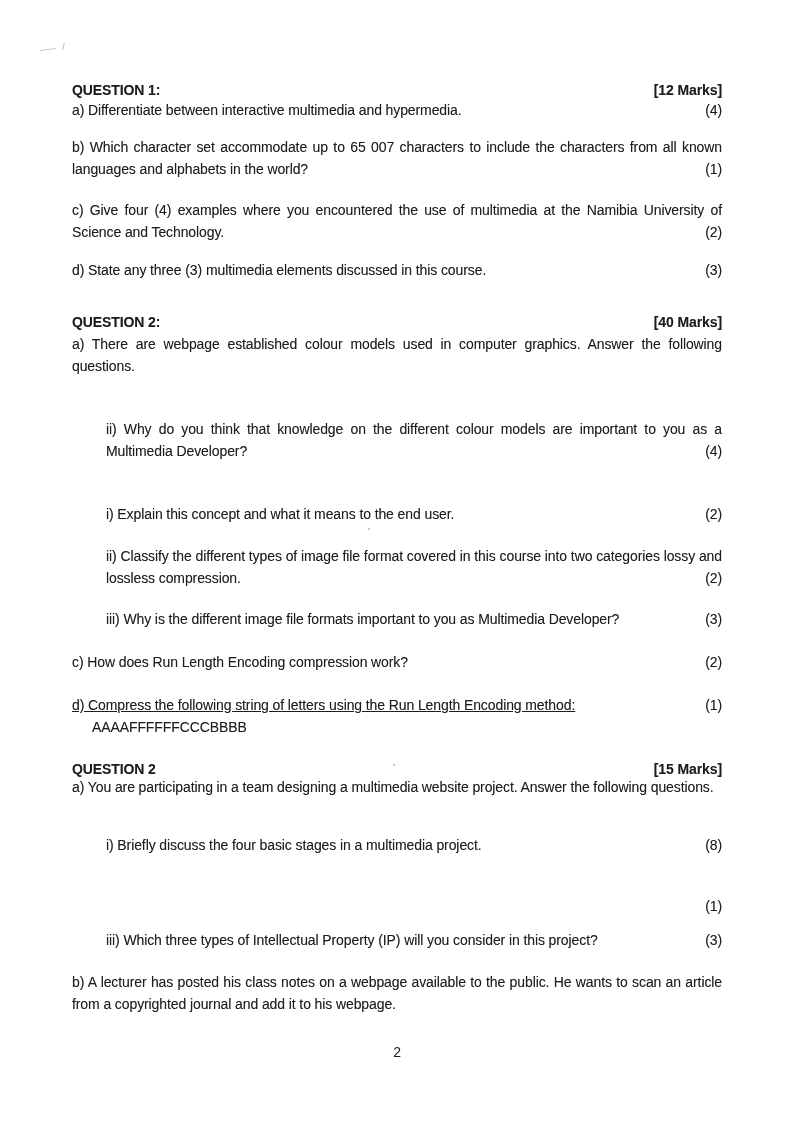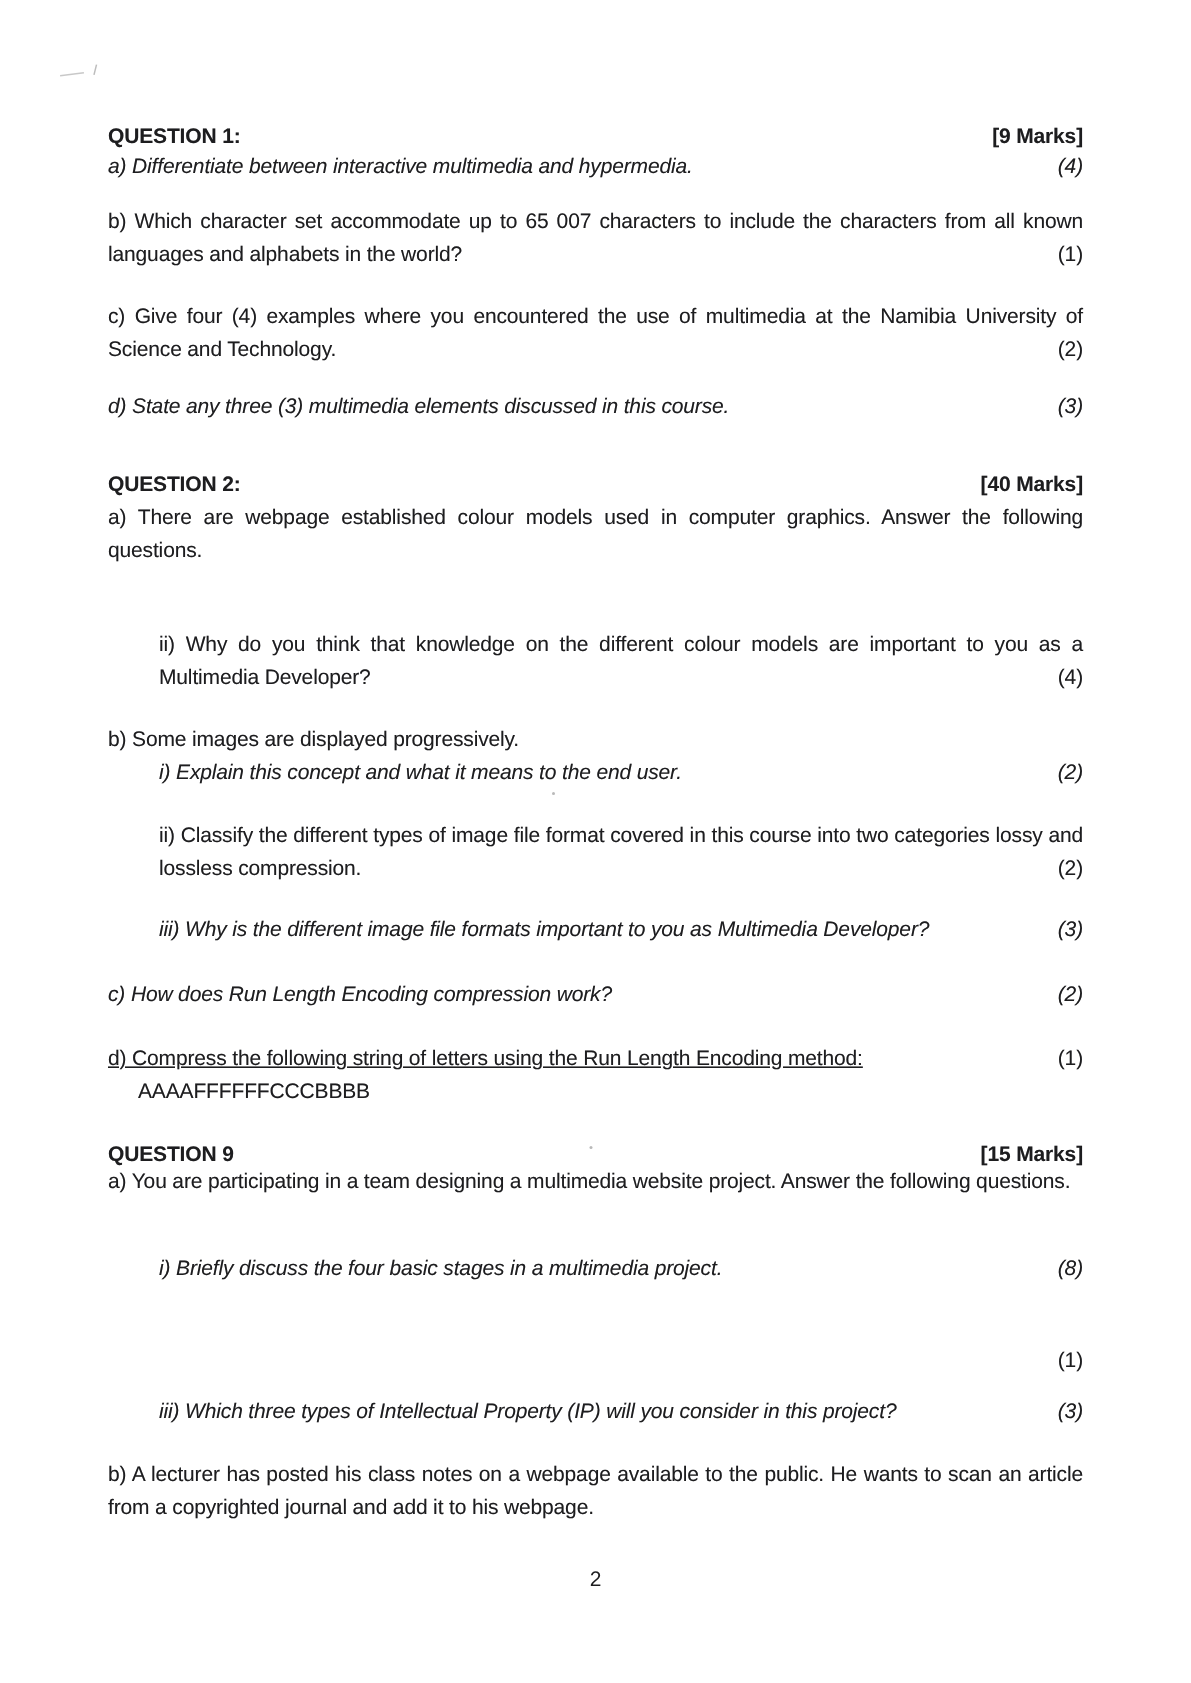--- a/index.html
+++ b/index.html
@@ -29,21 +29,20 @@
   .qheader {
     display: flex;
     justify-content: space-between;
     font-weight: bold;
   }
   .single {
     display: flex;
     justify-content: space-between;
     align-items: flex-end;
     gap: 8px;
-    font-style: italic;
   }
   .single .text { flex: 1 1 auto; }
   .multi { height: 44px; }
   .multi .text { text-align: justify; }
   .multi.nomarks { height: auto; }
   .marks { white-space: nowrap; }
   .multi .marks {
     position: absolute;
     right: 0;
     bottom: 0;
@@ -88,21 +87,21 @@
 
 <div class="page">
 
   <div class="artifact scribble-1"></div>
   <div class="artifact scribble-2"></div>
   <div class="artifact speck speck-1"></div>
   <div class="artifact speck speck-2"></div>
 
   <div class="block qheader" style="top:79px">
     <span>QUESTION 1:</span>
-    <span>[9 Marks]</span>
+    <span>[12 Marks]</span>
   </div>
 
   <div class="block single" style="top:99px">
     <span class="text">a) Differentiate between interactive multimedia and hypermedia.</span>
     <span class="marks">(4)</span>
   </div>
 
   <div class="block multi" style="top:136px">
     <div class="text">b) Which character set accommodate up to 65 007 characters to include the characters from all known languages and alphabets in the world?</div>
     <span class="marks">(1)</span>
@@ -126,23 +125,20 @@
   <div class="block multi nomarks" style="top:333px">
     <div class="text">a) There are webpage established colour models used in computer graphics. Answer the following questions.</div>
   </div>
 
 
   <div class="block sub multi" style="top:418px">
     <div class="text">ii) Why do you think that knowledge on the different colour models are important to you as a Multimedia Developer?</div>
     <span class="marks">(4)</span>
   </div>
 
-  <div class="block" style="top:481px">
-    <span class="text">b) Some images are displayed progressively.</span>
-  </div>
 
   <div class="block sub single" style="top:503px">
     <span class="text">i) Explain this concept and what it means to the end user.</span>
     <span class="marks">(2)</span>
   </div>
 
   <div class="block sub multi" style="top:545px">
     <div class="text">ii) Classify the different types of image file format covered in this course into two categories lossy and lossless compression.</div>
     <span class="marks">(2)</span>
   </div>
@@ -160,21 +156,21 @@
   <div class="block" style="top:694px">
     <div class="text with-topmarks">d) Compress the following string of letters using the Run Length Encoding method:</div>
     <span class="marks-top">(1)</span>
   </div>
 
   <div class="block string-line" style="top:716px">
     <span class="text">AAAAFFFFFFCCCBBBB</span>
   </div>
 
   <div class="block qheader" style="top:758px">
-    <span>QUESTION 9</span>
+    <span>QUESTION 2</span>
     <span>[15 Marks]</span>
   </div>
 
   <div class="block multi nomarks" style="top:776px">
     <div class="text">a) You are participating in a team designing a multimedia website project. Answer the following questions.</div>
   </div>
 
   <div class="block sub single" style="top:834px">
     <span class="text">i) Briefly discuss the four basic stages in a multimedia project.</span>
     <span class="marks">(8)</span>

